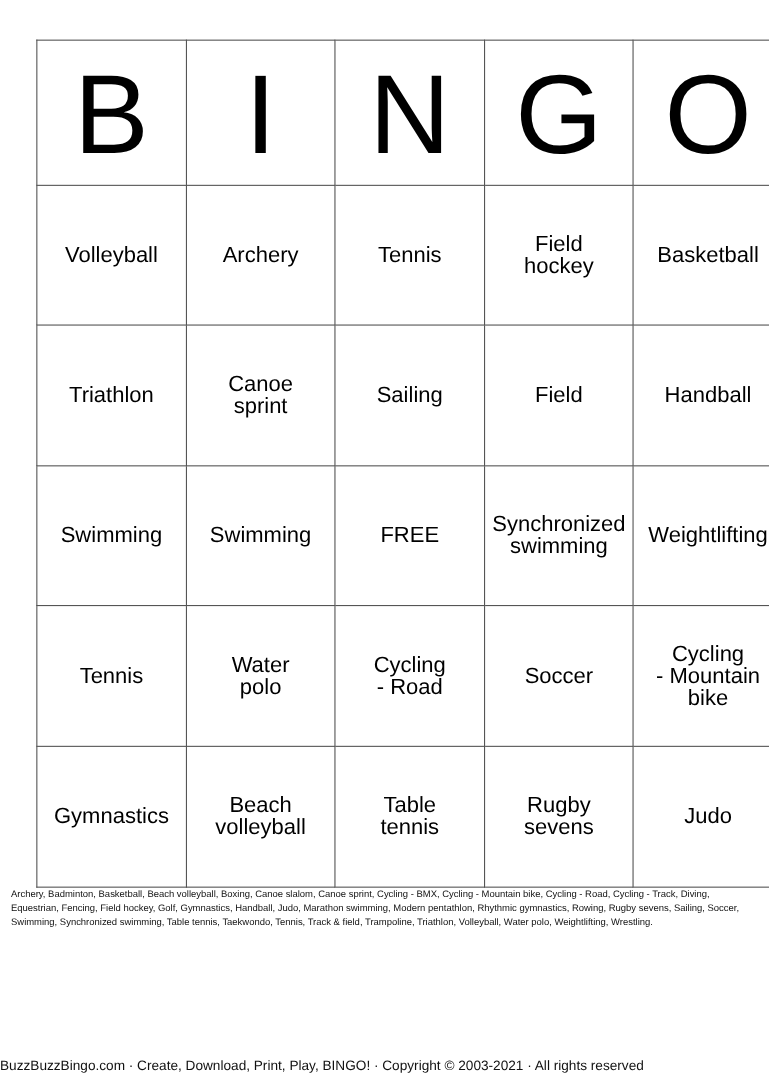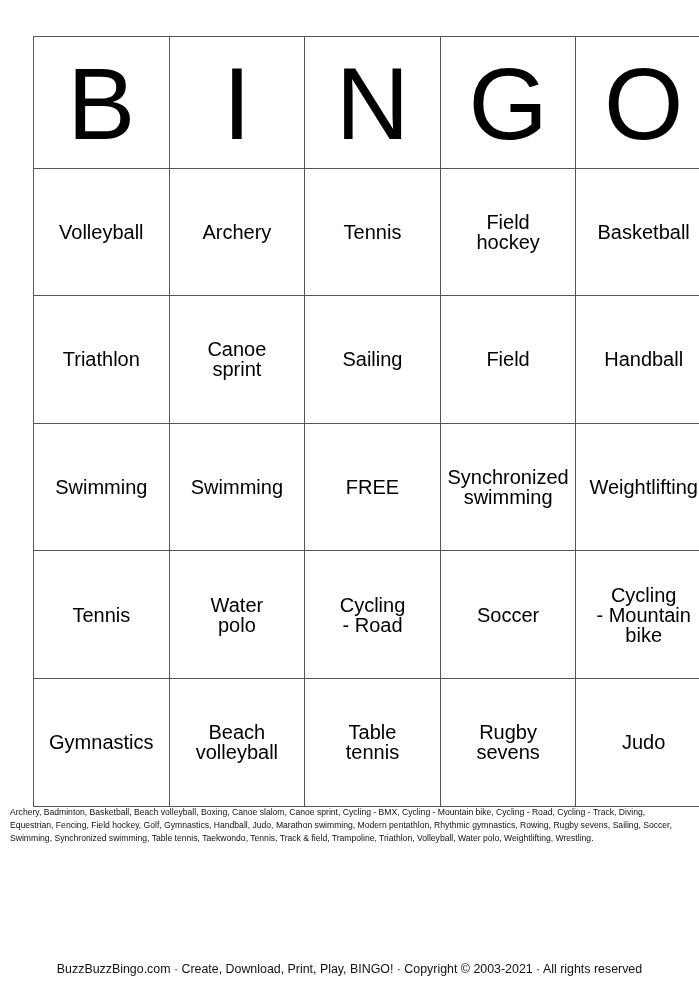--- a/index.html
+++ b/index.html
@@ -2,21 +2,21 @@
 <html><head>
 <meta charset="utf-8">
 <style>
   html, body { margin:0; padding:0; background:#ffffff; }
   body { width:699px; height:989px; position:relative; font-family:"Liberation Sans", sans-serif; color:#000; overflow:hidden; }
   .card { position:absolute; left:33px; top:36px; width:633px; height:760px; border-collapse:collapse; table-layout:fixed; }
   .card td { border:1px solid #555; text-align:center; vertical-align:middle; padding:0 4px; width:126.6px; height:126.6px; }
   .card .hdr td { font-size:102px; line-height:1; padding-top:4px; }
   .card .cell { font-size:20px; line-height:20px; }
   .info { position:absolute; left:10px; top:806px; width:680px; font-size:8.6px; line-height:13px; color:#111; }
-  .footer { position:absolute; left:0; top:962px; width:699px; text-align:center; font-size:12.4px; color:#111; }
+  .footer { position:absolute; left:0; top:962px; width:699px; font-size:12.4px; color:#111; }
 </style>
 </head>
 <body>
 
 <table class="card">
   <tbody>
       <tr class="hdr">
     <td>B</td>
     <td>I</td>
     <td>N</td>

